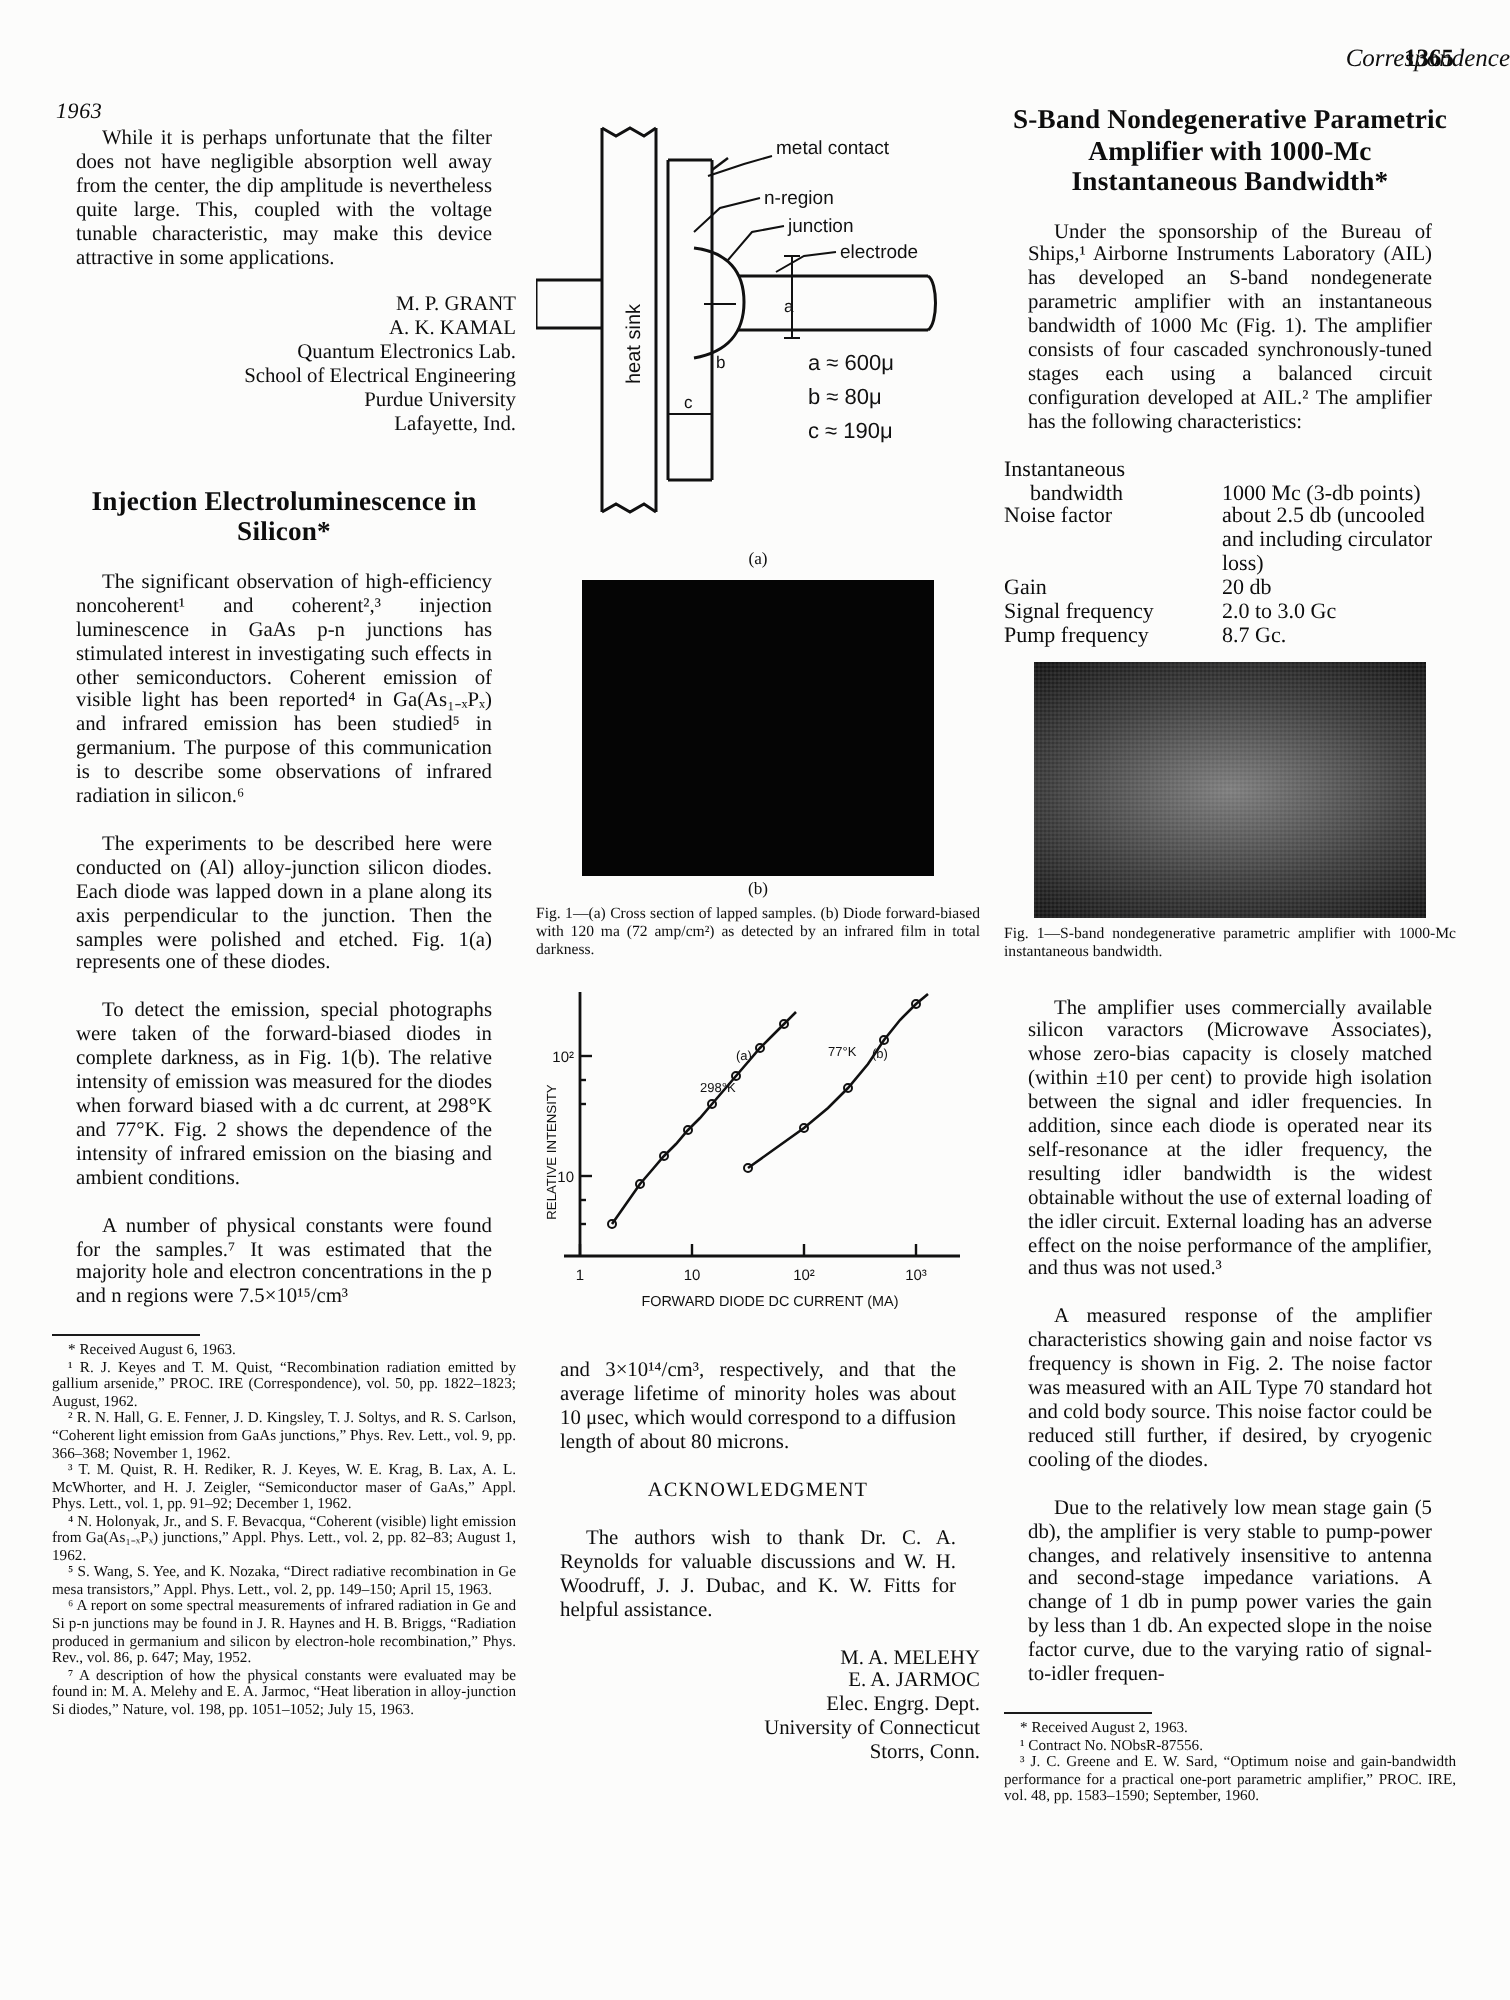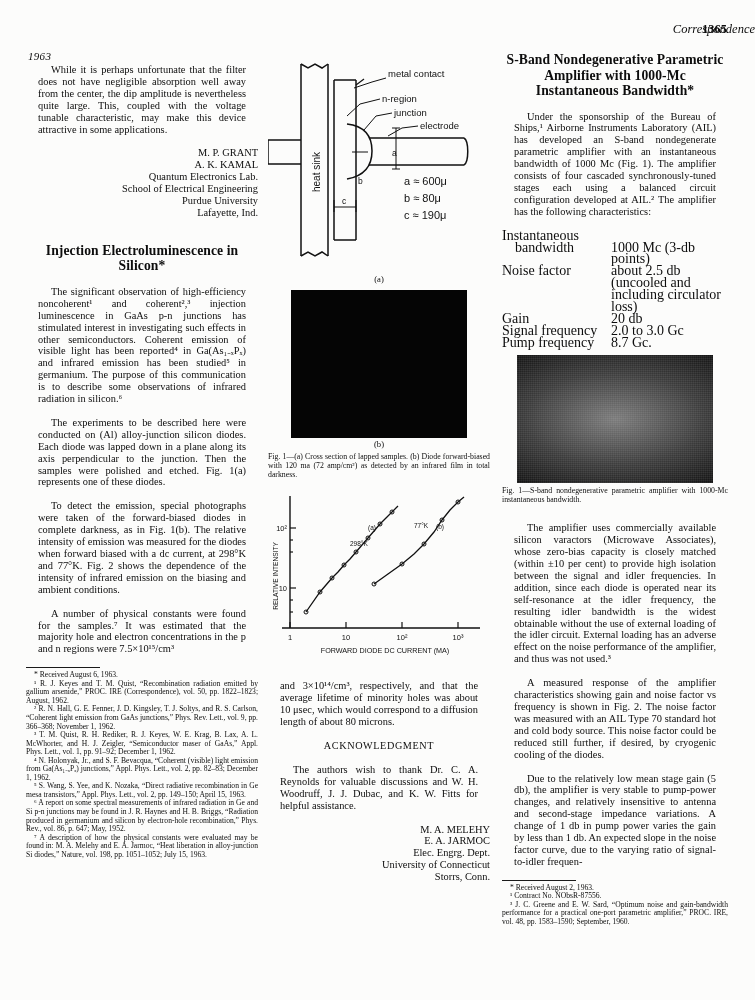--- a/index.html
+++ b/index.html
@@ -39,21 +39,21 @@
   .secbreak{height:24px;}
 
   
   .ackhead{text-align:center;font-variant:small-caps;font-size:10.2px;margin:9px 0 3px 0;letter-spacing:.6px;text-indent:0;}
 
   
   .fnrule{border-top:1px solid #1a1a1a;width:74px;margin:9px 0 3px 0;height:0;}
   .fn{font-size:7.6px;line-height:8.55px;text-align:justify;text-indent:8px;margin:0;}
 
   
-  .spec{width:100%;border-collapse:collapse;font-size:14px;line-height:11.9px;margin:3px 0 6px 0;}
+  .spec{width:100%;border-collapse:collapse;font-size:11px;line-height:11.9px;margin:3px 0 6px 0;}
   .spec td{vertical-align:top;padding:0;}
   .spec td.k{width:92px;padding-right:4px;}
   .spec td.v{width:auto;}
   .spec td.ind{padding-left:13px;}
 
   
   .fig1a{position:relative;width:222px;height:218px;margin:0 0 4px 0;}
   .fig1a svg{display:block;}
   .figlabel{text-align:center;font-size:8.6px;margin-top:1px;}
   .figcap{font-size:7.8px;line-height:8.8px;text-align:justify;text-indent:0;margin:4px 0 0 0;}
@@ -112,21 +112,21 @@
     <p>The significant observation of high-efficiency noncoherent¹ and coherent²,³ injection luminescence in GaAs p-n junctions has stimulated interest in investigating such effects in other semiconductors. Coherent emission of visible light has been reported⁴ in Ga(As₁₋ₓPₓ) and infrared emission has been studied⁵ in germanium. The purpose of this communication is to describe some observations of infrared radiation in silicon.⁶</p>
     <p>The experiments to be described here were conducted on (Al) alloy-junction silicon diodes. Each diode was lapped down in a plane along its axis perpendicular to the junction. Then the samples were polished and etched. Fig. 1(a) represents one of these diodes.</p>
     <p>To detect the emission, special photographs were taken of the forward-biased diodes in complete darkness, as in Fig. 1(b). The relative intensity of emission was measured for the diodes when forward biased with a dc current, at 298°K and 77°K. Fig. 2 shows the dependence of the intensity of infrared emission on the biasing and ambient conditions.</p>
     <p>A number of physical constants were found for the samples.⁷ It was estimated that the majority hole and electron concentrations in the p and n regions were 7.5×10¹⁵/cm³</p>
 
     <div class="fnrule"></div>
     <p class="fn">* Received August 6, 1963.</p>
     <p class="fn">¹ R. J. Keyes and T. M. Quist, “Recombination radiation emitted by gallium arsenide,” PROC. IRE (Correspondence), vol. 50, pp. 1822–1823; August, 1962.</p>
     <p class="fn">² R. N. Hall, G. E. Fenner, J. D. Kingsley, T. J. Soltys, and R. S. Carlson, “Coherent light emission from GaAs junctions,” Phys. Rev. Lett., vol. 9, pp. 366–368; November 1, 1962.</p>
     <p class="fn">³ T. M. Quist, R. H. Rediker, R. J. Keyes, W. E. Krag, B. Lax, A. L. McWhorter, and H. J. Zeigler, “Semiconductor maser of GaAs,” Appl. Phys. Lett., vol. 1, pp. 91–92; December 1, 1962.</p>
-    <p class="fn">⁴ N. Holonyak, Jr., and S. F. Bevacqua, “Coherent (visible) light emission from Ga(As₁₋ₓPₓ) junctions,” Appl. Phys. Lett., vol. 2, pp. 82–83; December 1, 1962.</p>
+    <p class="fn">⁴ N. Holonyak, Jr., and S. F. Bevacqua, “Coherent (visible) light emission from Ga(As₁₋ₓPₓ) junctions,” Appl. Phys. Lett., vol. 2, pp. 82–83; August 1, 1962.</p>
     <p class="fn">⁵ S. Wang, S. Yee, and K. Nozaka, “Direct radiative recombination in Ge mesa transistors,” Appl. Phys. Lett., vol. 2, pp. 149–150; April 15, 1963.</p>
     <p class="fn">⁶ A report on some spectral measurements of infrared radiation in Ge and Si p-n junctions may be found in J. R. Haynes and H. B. Briggs, “Radiation produced in germanium and silicon by electron-hole recombination,” Phys. Rev., vol. 86, p. 647; May, 1952.</p>
     <p class="fn">⁷ A description of how the physical constants were evaluated may be found in: M. A. Melehy and E. A. Jarmoc, “Heat liberation in alloy-junction Si diodes,” Nature, vol. 198, pp. 1051–1052; July 15, 1963.</p>
   </div>
 
   <div class="col col2">
 
     <div class="fig1a">
       <svg width="222" height="218" viewBox="0 0 222 218">
         <g fill="none" stroke="#111" stroke-width="1.5">

